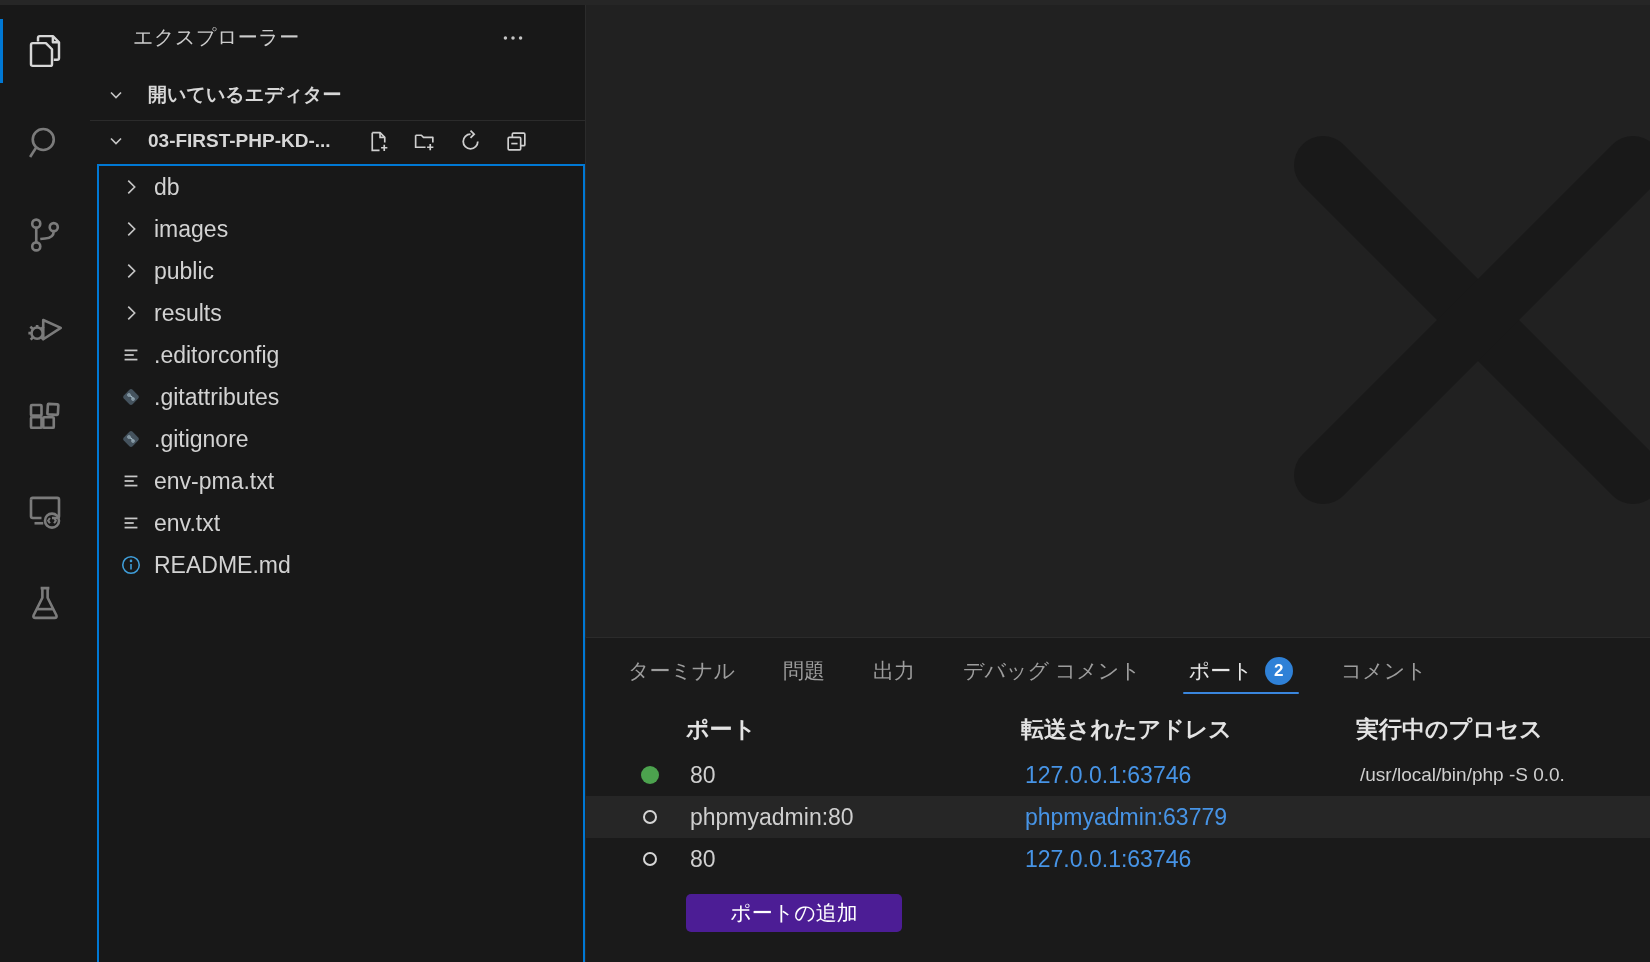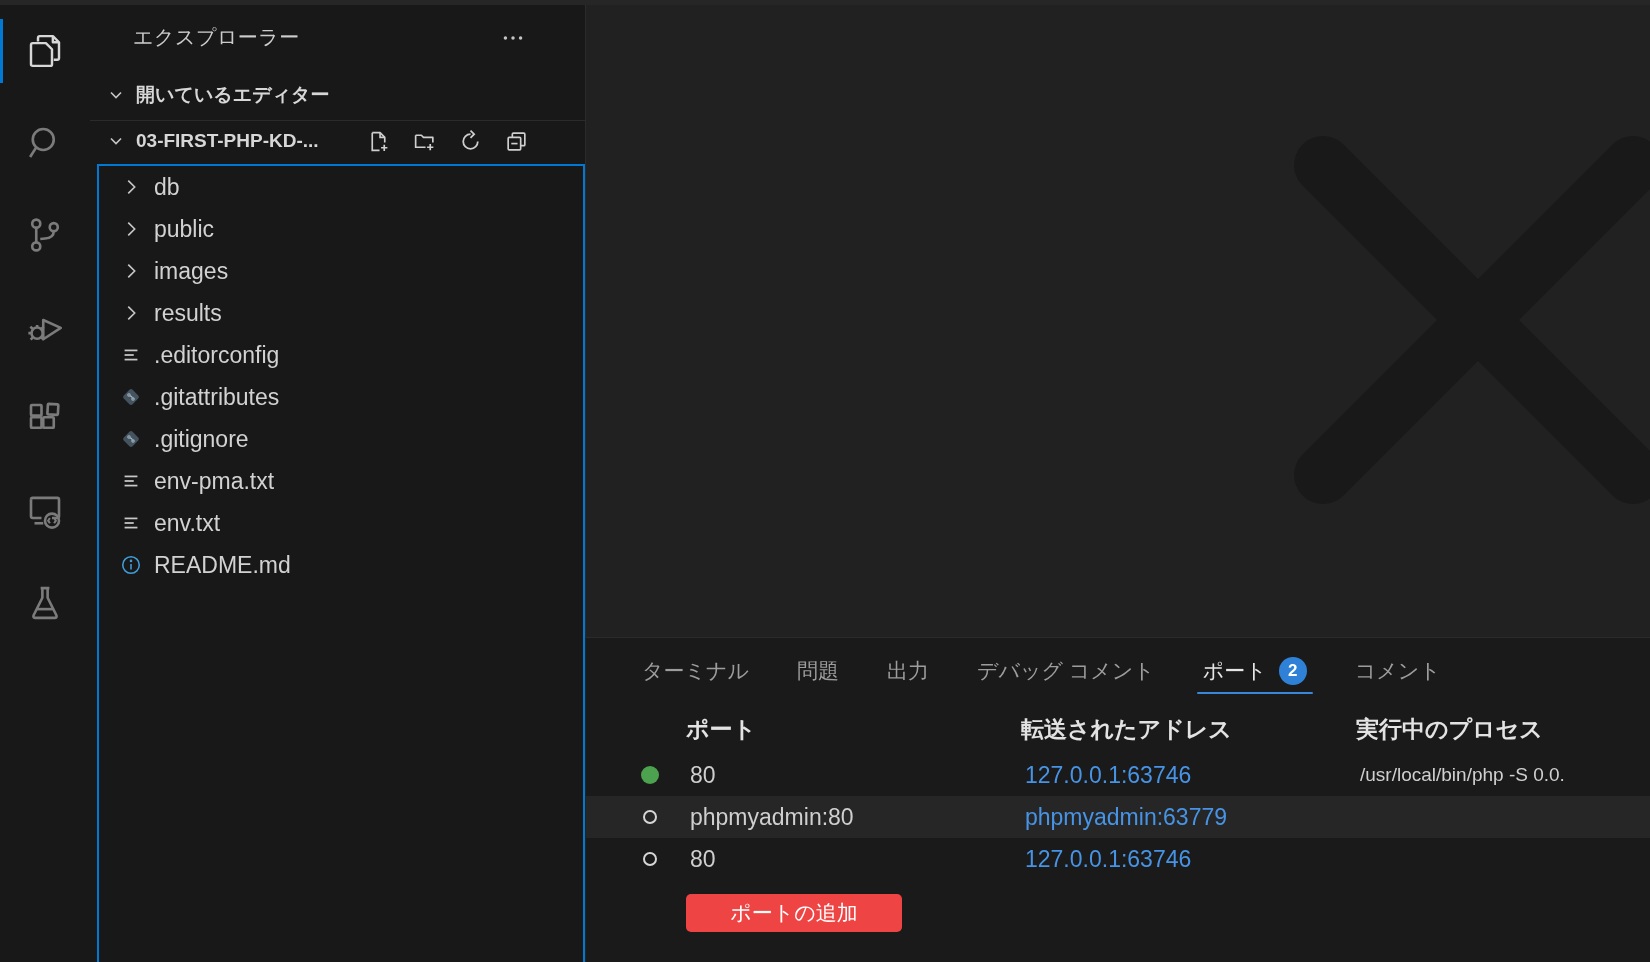--- a/index.html
+++ b/index.html
@@ -20,21 +20,21 @@
   .ab-item.active::before { content:""; position:absolute; left:0; top:14px; bottom:14px; width:3px; background:#0078d4; }
   .ab-item svg { width:42px; height:42px; }
 
   
   .sidebar { width:495px; background:#181818; display:flex; flex-direction:column; flex-shrink:0; position:relative; }
   .sb-header { height:65px; display:flex; align-items:center; padding-left:43px; position:relative; }
   .sb-title { font-size:20px; color:#cccccc; letter-spacing:.5px; }
   .sb-more { position:absolute; right:55px; top:18px; width:34px; height:30px; display:flex; align-items:center; justify-content:center; color:#c5c5c5; cursor:pointer; border-radius:5px; }
   .section-row { display:flex; align-items:center; padding-left:16px; cursor:pointer; }
   .section-row .chev { width:20px; height:20px; color:#c5c5c5; flex-shrink:0; }
-  .section-label { font-size:19px; font-weight:700; color:#d7d7d7; margin-left:10px; white-space:nowrap; }
+  .section-label { font-size:19px; font-weight:700; color:#d7d7d7; margin-left:22px; white-space:nowrap; }
   .row-open-editors { height:50px; }
   .row-project { height:41px; border-top:1px solid #2b2b2b; }
   .proj-actions { display:flex; gap:21px; margin-left:14px; margin-right:56px; flex:1; justify-content:flex-end; }
   .proj-actions svg { width:25px; height:25px; color:#cfcfcf; cursor:pointer; }
 
   .tree-wrap { flex:1; margin-top:3px; margin-left:7px; border:2px solid #0078d4; border-bottom:none; background:#181818; overflow:hidden; }
   .tree-row { height:42px; display:flex; align-items:center; padding-left:20px; cursor:pointer; }
   .tree-gutter { width:24px; height:24px; display:flex; align-items:center; justify-content:center; flex-shrink:0; }
   .tree-gutter svg { width:22px; height:22px; }
   .tree-label { margin-left:11px; font-size:23px; color:#d2d2d2; white-space:nowrap; }
@@ -42,37 +42,37 @@
   .icon-lines { color:#c8c8c8; }
   .icon-info { color:#3f9dd8; }
 
   
   .main { flex:1; display:flex; flex-direction:column; min-width:0; }
   .editor { height:632px; background:#212121; border-left:1px solid #2b2b2b; position:relative; overflow:hidden; }
   .editor svg.watermark { position:absolute; left:0; top:0; }
 
   
   .panel { flex:1; background:#1a1a1a; border-top:1px solid #2b2b2b; border-left:1px solid #242424; display:flex; flex-direction:column; min-width:0; }
-  .tabs { height:66px; display:flex; align-items:stretch; padding-left:56px; }
+  .tabs { height:66px; display:flex; align-items:stretch; padding-left:42px; }
   .tab { position:relative; display:flex; align-items:center; margin-right:48px; font-size:21px; color:#9d9d9d; cursor:pointer; white-space:nowrap; }
   .tab.active { color:#e6e6e6; }
   .tab.active::after { content:""; position:absolute; left:-6px; right:-6px; bottom:10px; height:2px; background:#3a86dd; border-radius:1px; }
   .tab-badge { margin-left:12px; min-width:28px; height:28px; border-radius:14px; background:#2f81d7; color:#ffffff; font-size:17px; font-weight:700; display:flex; align-items:center; justify-content:center; }
 
   .ports-grid-row { display:grid; grid-template-columns:80px 335px 335px 1fr; padding-left:20px; align-items:center; }
   .ports-header { height:50px; font-size:23px; font-weight:700; color:#e3e3e3; }
   .port-row { height:42px; font-size:23px; color:#cfcfcf; cursor:pointer;padding-left:24px; }
   .port-row.highlight { background:#262626; }
   .cell-status { justify-self:center; display:flex; align-items:center; }
   .dot-running { width:18px; height:18px; border-radius:50%; background:#4ca24e; }
   .dot-stopped { width:14px; height:14px; border-radius:50%; border:2.5px solid #d6d6d6; background:transparent; }
   .cell-address a { color:#4794e6; text-decoration:none; cursor:pointer; }
   .cell-process { font-size:19px; color:#d0d0d0; white-space:nowrap; overflow:hidden; }
 
-  .add-port-btn { margin:14px 0 0 100px; width:216px; height:38px; background:#ef4444; color:#ffffff; font-size:21px; border:none; border-radius:5px; display:flex; align-items:center; justify-content:center; cursor:pointer; font-family:inherit; }
+  .add-port-btn { margin:14px 0 0 100px; width:216px; height:38px; background:#4c1d95; color:#ffffff; font-size:21px; border:none; border-radius:5px; display:flex; align-items:center; justify-content:center; cursor:pointer; font-family:inherit; }
 </style>
 </head>
 <body>
 
 <div class="topstrip"></div>
 <div class="app">
 
   <div class="activitybar">
     <div class="ab-item active">
       <svg viewBox="0 0 24 24" fill="none" stroke="currentColor" stroke-width="1.4">
@@ -184,29 +184,29 @@
             </svg>
           </span>
         <span class="tree-label">db</span>
       </div>
       <div class="tree-row">
         <span class="tree-gutter">
             <svg class="chev-right" viewBox="0 0 24 24" fill="none" stroke="currentColor" stroke-width="1.8">
               <polyline points="9,5 16,12 9,19"></polyline>
             </svg>
           </span>
-        <span class="tree-label">public</span>
+        <span class="tree-label">images</span>
       </div>
       <div class="tree-row">
         <span class="tree-gutter">
             <svg class="chev-right" viewBox="0 0 24 24" fill="none" stroke="currentColor" stroke-width="1.8">
               <polyline points="9,5 16,12 9,19"></polyline>
             </svg>
           </span>
-        <span class="tree-label">images</span>
+        <span class="tree-label">public</span>
       </div>
       <div class="tree-row">
         <span class="tree-gutter">
             <svg class="chev-right" viewBox="0 0 24 24" fill="none" stroke="currentColor" stroke-width="1.8">
               <polyline points="9,5 16,12 9,19"></polyline>
             </svg>
           </span>
         <span class="tree-label">results</span>
       </div>
       <div class="tree-row">

